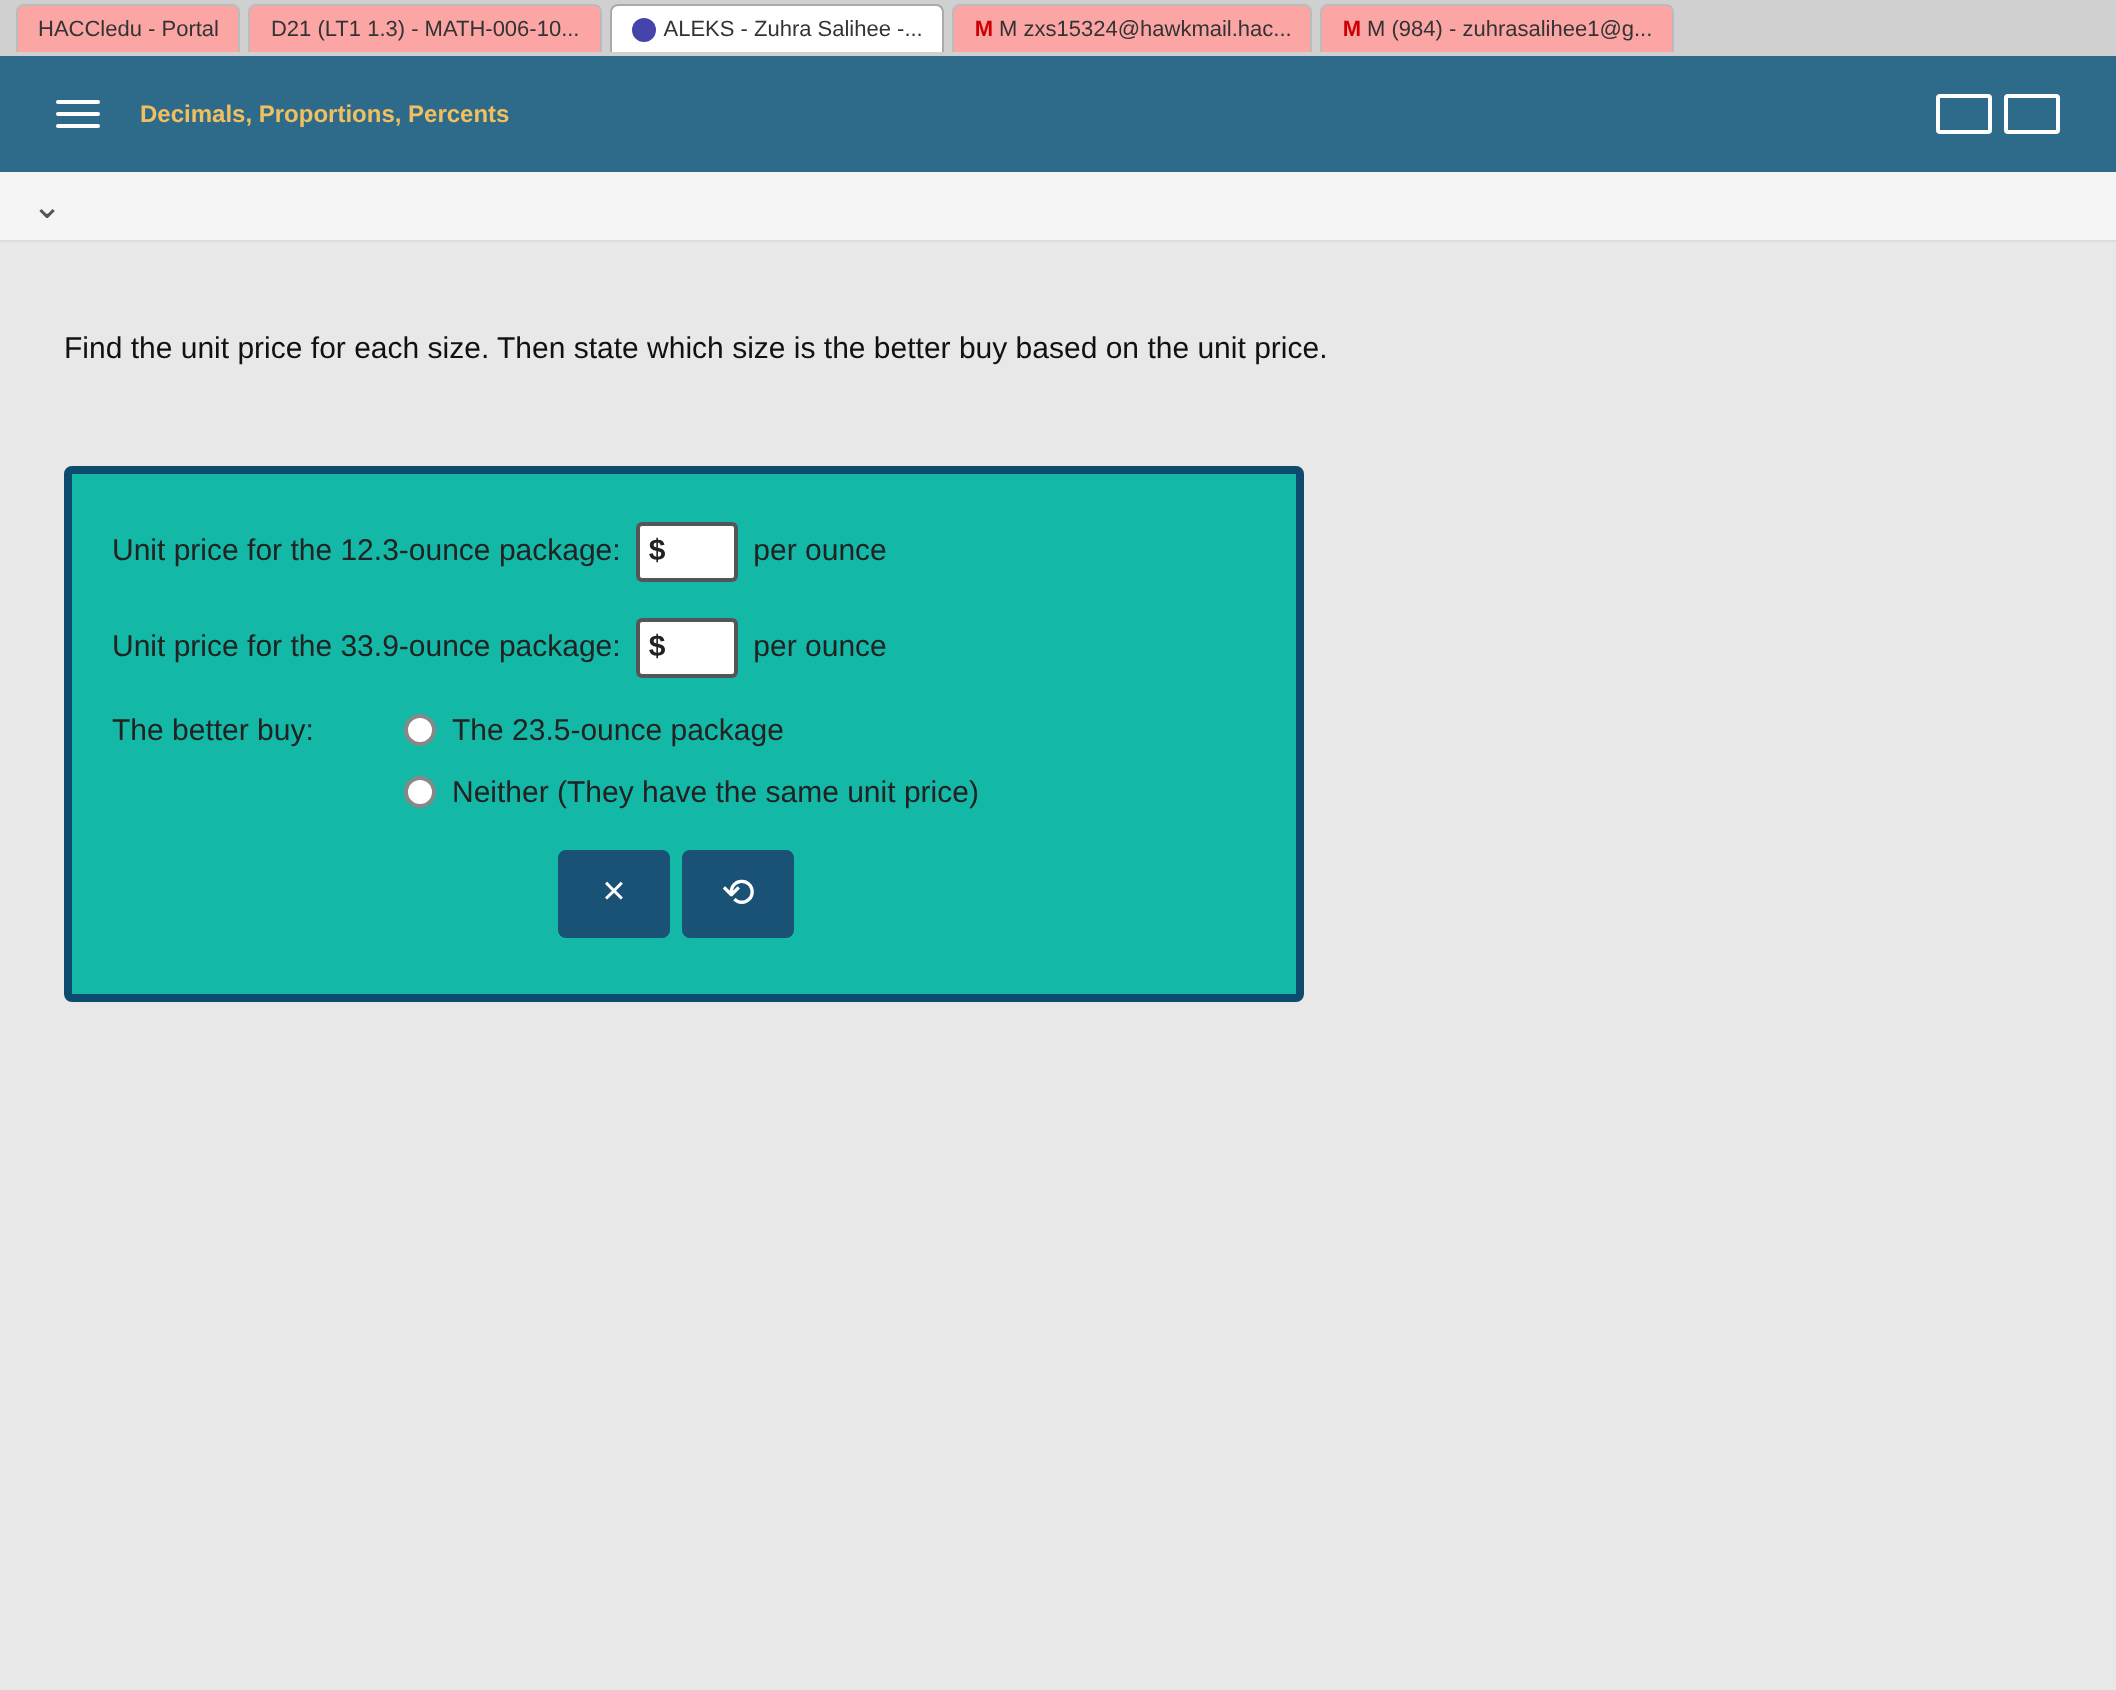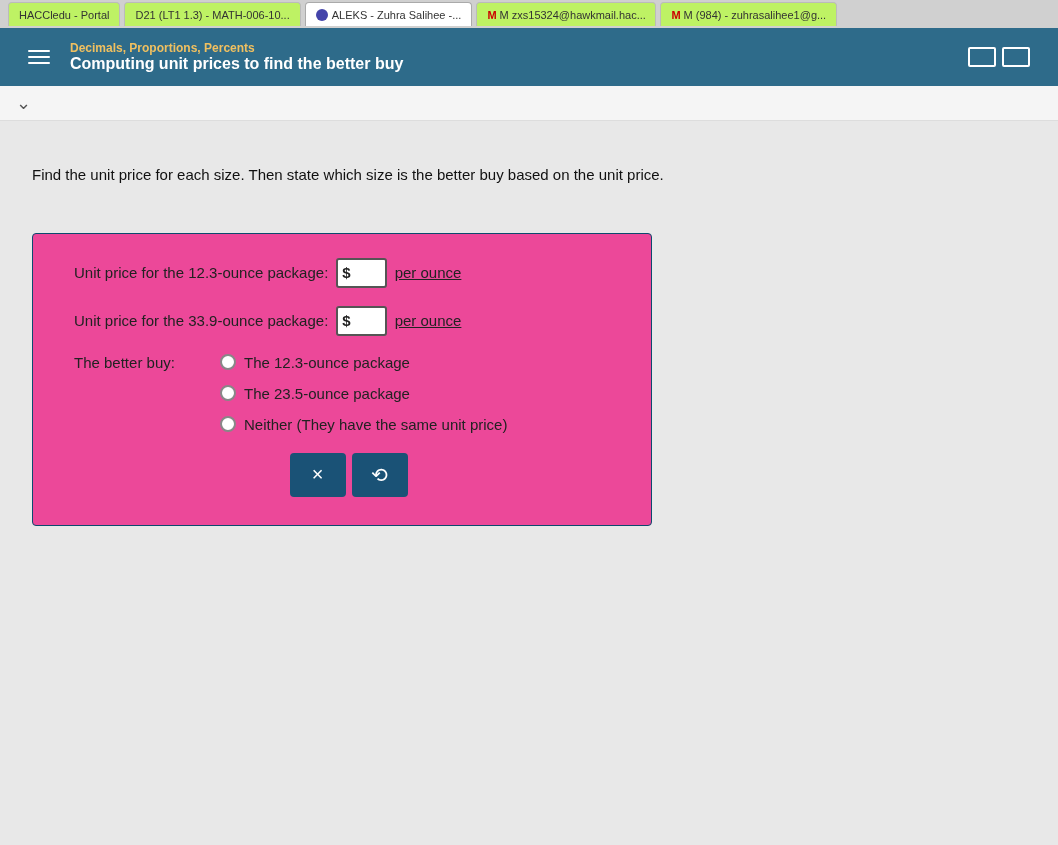--- a/index.html
+++ b/index.html
@@ -16,21 +16,21 @@
     .tab-bar {
       display: flex;
       background: #d0d0d0;
       height: 28px;
       align-items: center;
       padding: 0 8px;
       gap: 4px;
       font-size: 11px;
     }
     .tab {
-      background: #bef264;
+      background: #fca5a5;
       border-radius: 4px 4px 0 0;
       padding: 3px 10px;
       white-space: nowrap;
       overflow: hidden;
       text-overflow: ellipsis;
       max-width: 180px;
       height: 24px;
       display: flex;
       align-items: center;
       border: 1px solid #bbb;
@@ -133,24 +133,24 @@
     .problem-text {
       font-size: 15px;
       line-height: 1.7;
       color: #111;
       margin-bottom: 6px;
     }
     .underline { text-decoration: underline; }
 
     
     .problem-box {
-      background: #ec4899;
-      border: 1px solid #0c4a6e;
+      background: #14b8a6;
+      border: 4px solid #0c4a6e;
       border-radius: 4px;
-      padding: 24px 28px 28px 41px;
+      padding: 24px 28px 28px 20px;
       margin-top: 22px;
       max-width: 620px;
     }
     .problem-row {
       display: flex;
       align-items: center;
       margin-bottom: 18px;
       font-size: 15px;
       gap: 8px;
     }
@@ -173,21 +173,20 @@
     .dollar-input {
       border: none;
       outline: none;
       width: 28px;
       font-size: 14px;
       background: transparent;
     }
     .per-ounce-label {
       font-size: 15px;
       color: #222;
-      text-decoration: underline;
     }
 
     
     .better-buy-row {
       display: flex;
       align-items: flex-start;
       margin-bottom: 10px;
       font-size: 15px;
       gap: 26px;
     }
@@ -263,21 +262,20 @@
 </div>
 
 <div class="top-nav">
   <div class="hamburger">
     <span></span>
       <span></span>
       <span></span>
   </div>
   <div class="nav-content">
     <span class="nav-subtitle">Decimals, Proportions, Percents</span>
-    <span class="nav-title">Computing unit prices to find the better buy</span>
   </div>
   <div class="nav-right">
     <span class="nav-box"></span>
     <span class="nav-box"></span>
   </div>
 </div>
 
 <div class="chevron-bar">
   <button class="chevron-btn">⌄</button>
 </div>
@@ -304,24 +302,20 @@
       <span class="input-dollar-wrapper">
         <span class="dollar-sign">$</span>
         <input class="dollar-input" type="text" value="" style="">
       </span>
       <span class="per-ounce-label">per ounce</span>
     </div>
 
     <div class="better-buy-row">
       <span class="better-buy-label">The better buy:</span>
       <div class="radio-options">
-        <label class="radio-option">
-          <span class="radio-circle"></span>
-          <span>The 12.3-ounce package</span>
-        </label>
         <label class="radio-option">
           <span class="radio-circle"></span>
           <span>The 23.5-ounce package</span>
         </label>
         <label class="radio-option">
           <span class="radio-circle"></span>
           <span>Neither (They have the same unit price)</span>
         </label>
       </div>
     </div>

